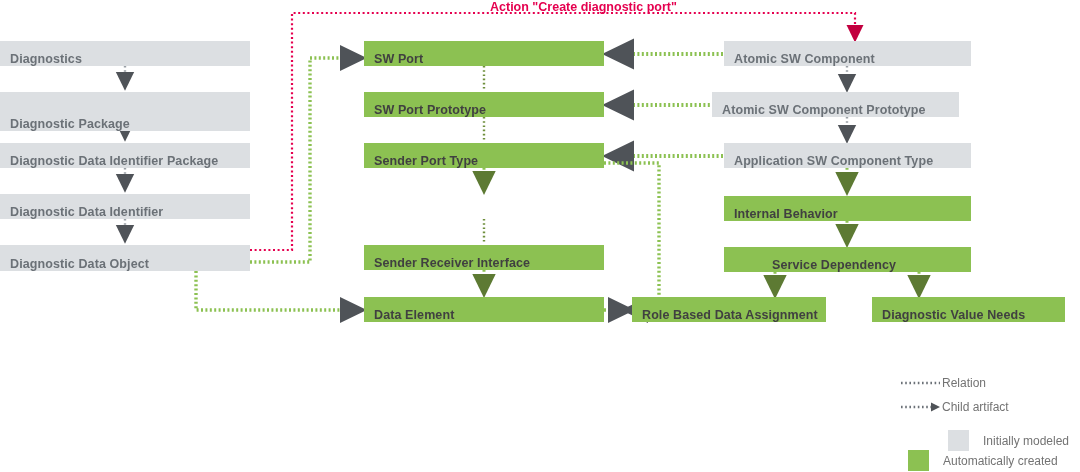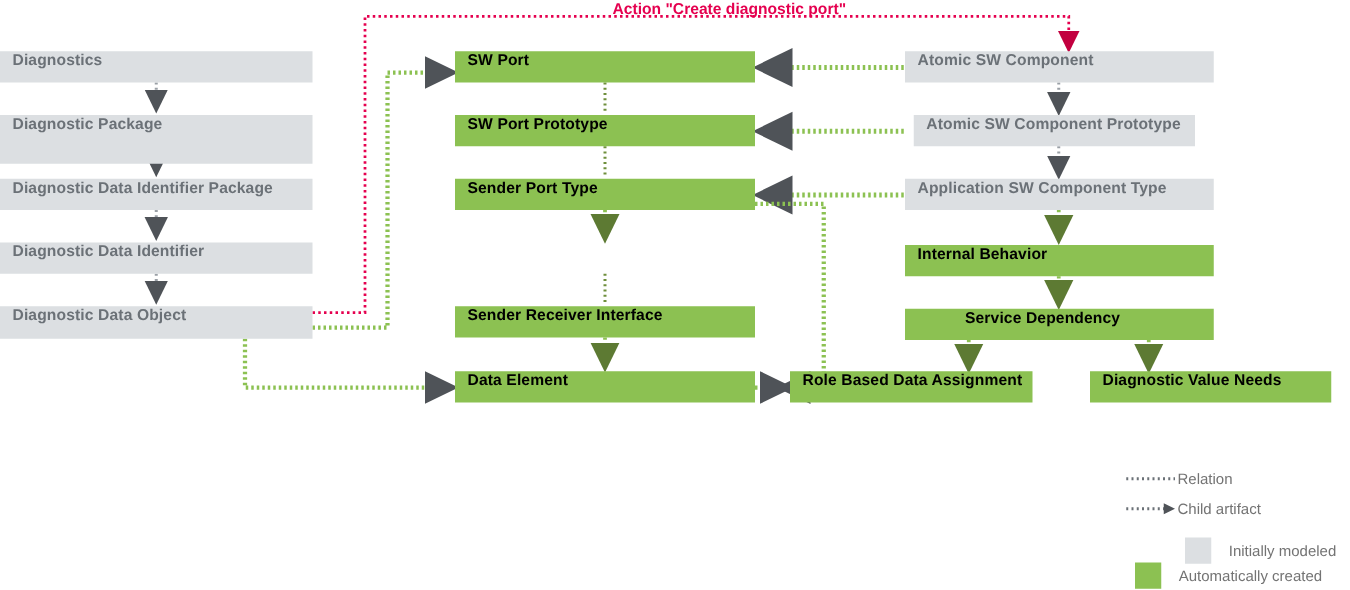--- a/index.html
+++ b/index.html
@@ -1,22 +1,22 @@
 <!DOCTYPE html>
 <html><head>
 <meta charset="utf-8">
 <style>
   html,body{margin:0;padding:0;background:#ffffff;}
   body{font-family:"Liberation Sans","DejaVu Sans",sans-serif;}
   #canvas{position:relative;width:1080px;height:472px;background:#fff;overflow:hidden;}
-  .node{position:absolute;display:flex;align-items:flex-start;box-sizing:border-box;
+  .node{position:absolute;display:flex;align-items:flex-end;box-sizing:border-box;
         padding-left:10px;font-size:12.5px;font-weight:700;color:#6b7177;letter-spacing:.1px;}
   .node.gray{background:#dcdfe2;}
   .node.green{background:#8cc152;color:#5f6b60;}
-  .node.green span{color:#000000;}
+  .node.green span{color:#404040;}
   .title{position:absolute;font-size:12.5px;font-weight:700;color:#e5004f;white-space:nowrap;}
   svg.wires{position:absolute;left:0;top:0;width:1080px;height:472px;overflow:visible;}
   .legend{position:absolute;}
   .legend-row{position:absolute;display:flex;align-items:center;}
   .legend-label{font-size:12px;font-weight:400;color:#737373;white-space:nowrap;}
   .sw{width:21px;height:21px;display:inline-block;}
   .sw.gray{background:#dcdfe2;}
   .sw.green{background:#8cc152;}
 </style>
 </head>
@@ -115,21 +115,21 @@
   <div class="node green" style="left:364px;top:245px;width:240px;height:25px;">
     <span>Sender Receiver Interface</span>
   </div>
   <div class="node green" style="left:364px;top:297px;width:240px;height:25px;">
     <span>Data Element</span>
   </div>
 
   <div class="node gray" style="left:724px;top:41px;width:247px;height:25px;">
     <span>Atomic SW Component</span>
   </div>
-  <div class="node gray" style="left:731px;top:92px;width:225px;height:25px;">
+  <div class="node gray" style="left:712px;top:92px;width:247px;height:25px;">
     <span>Atomic SW Component Prototype</span>
   </div>
   <div class="node gray" style="left:724px;top:143px;width:247px;height:25px;">
     <span>Application SW Component Type</span>
   </div>
   <div class="node green" style="left:724px;top:196px;width:247px;height:25px;">
     <span>Internal Behavior</span>
   </div>
   <div class="node green" style="left:724px;top:247px;width:247px;height:25px;padding-left:48px;">
     <span>Service Dependency</span>

